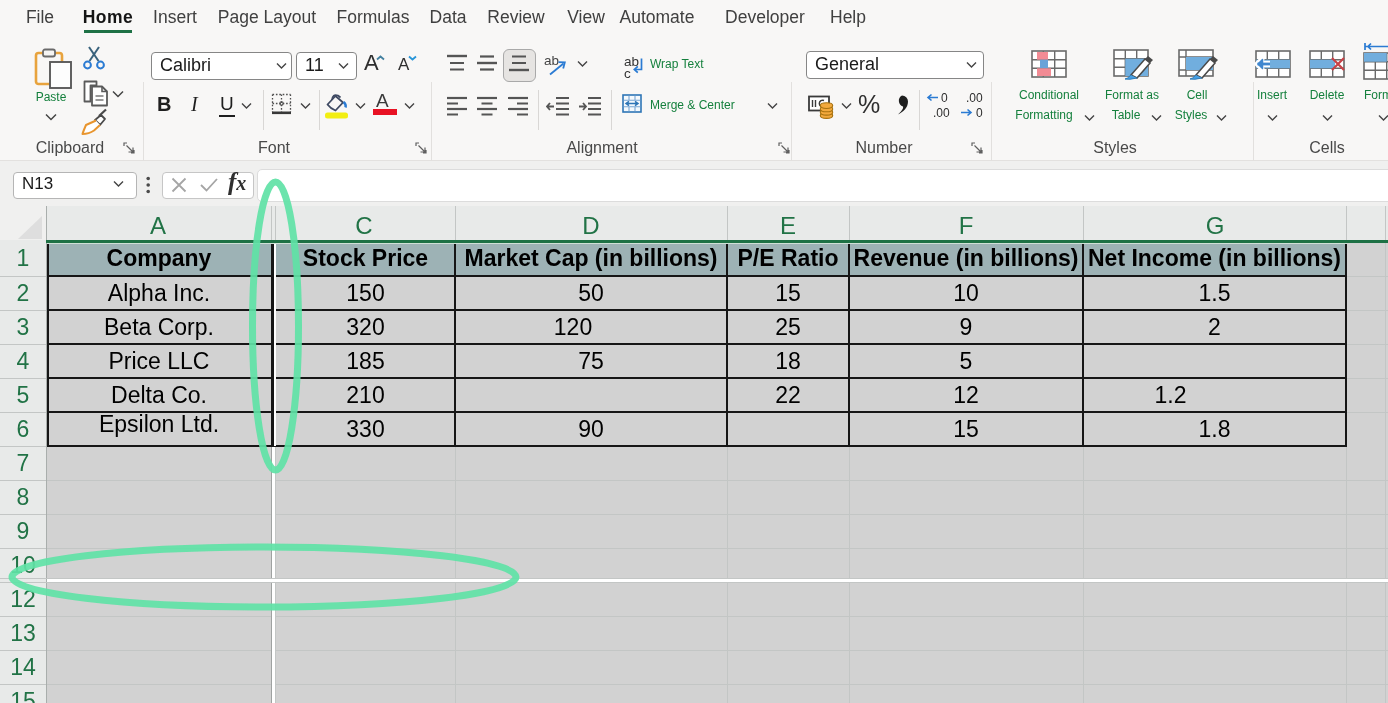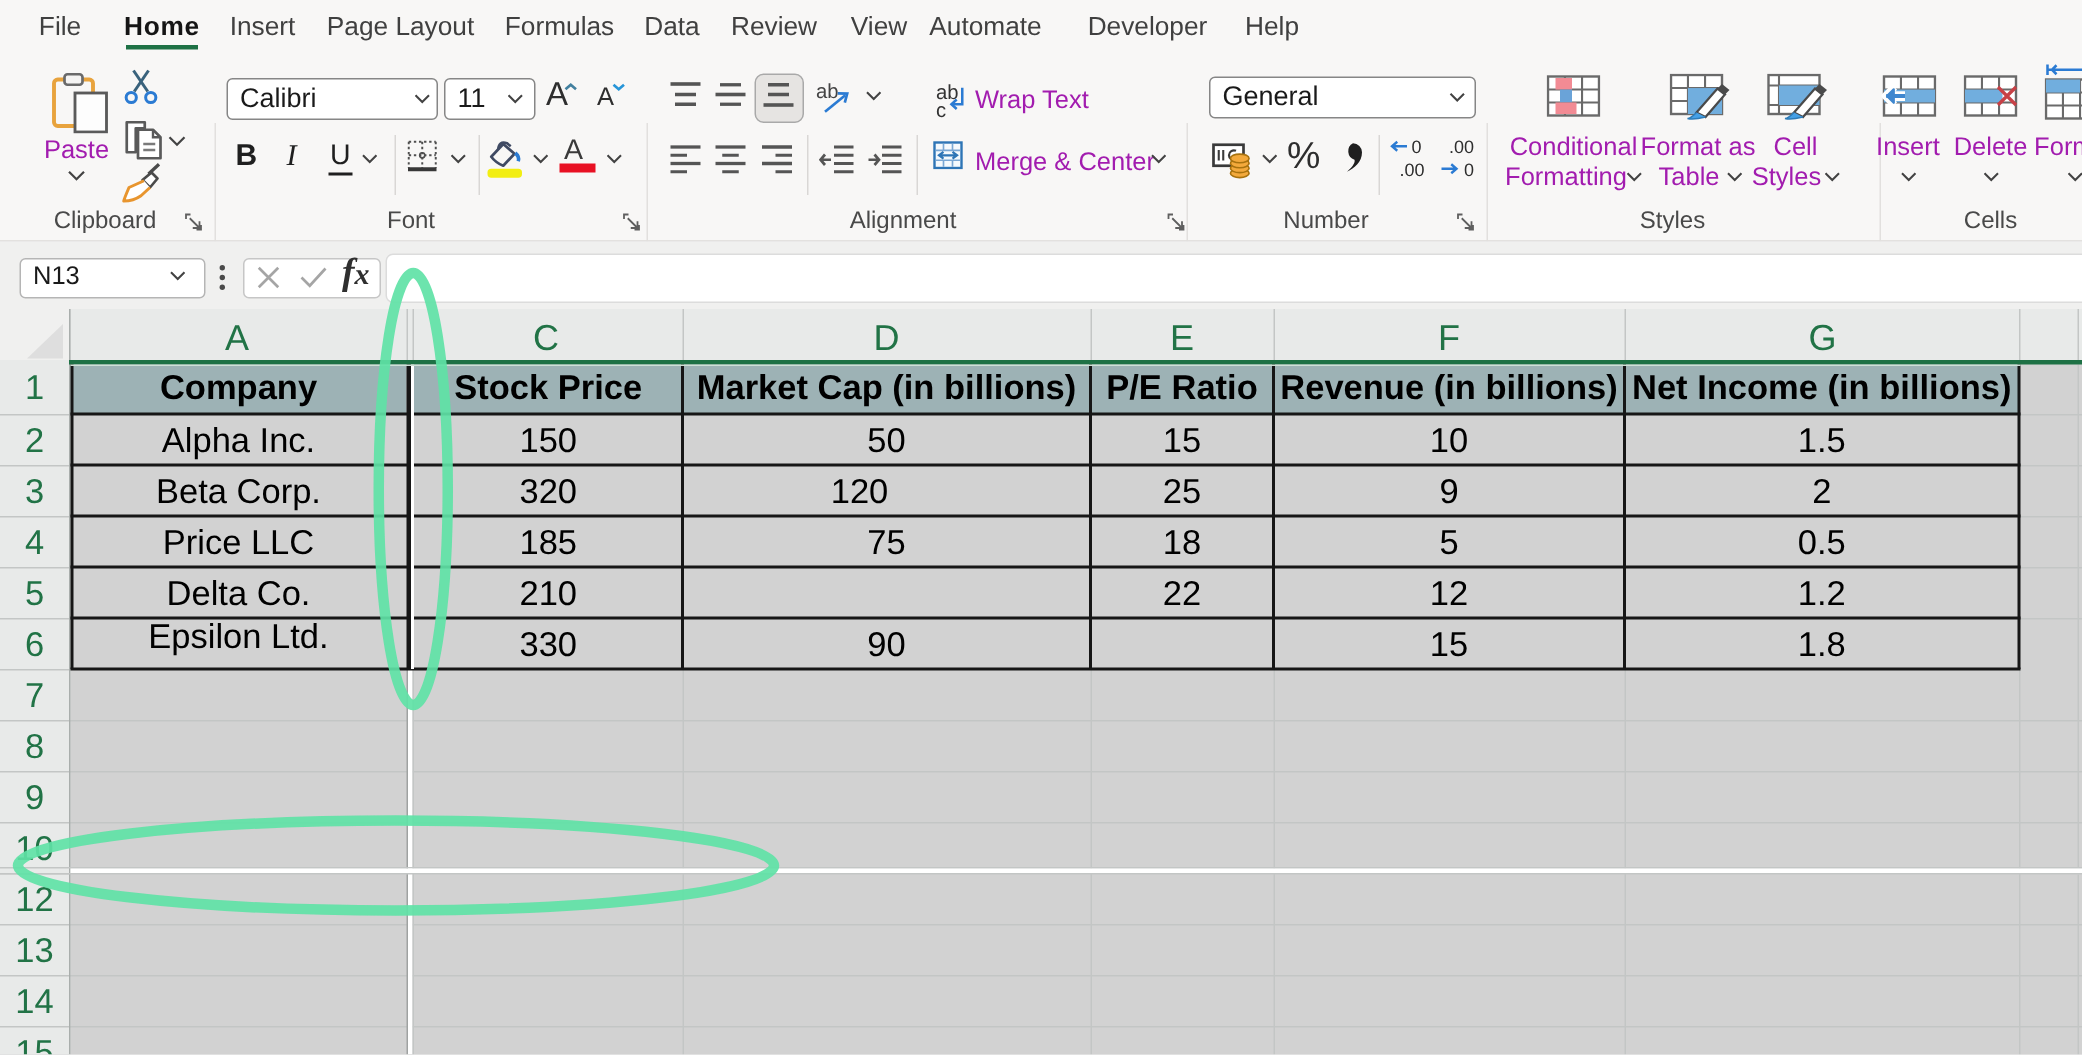--- a/index.html
+++ b/index.html
@@ -8,21 +8,21 @@
 .abs{position:absolute;}
 
 #menubar{position:absolute;left:0;top:0;width:1388px;height:38px;background:#f8f7f6;}
 .mtab{position:absolute;top:0;height:38px;line-height:35px;font-size:17.5px;color:#404040;transform:translateX(-50%);white-space:nowrap;}
 .mtab.active{color:#151515;font-weight:bold;}
 #homeline{position:absolute;left:84px;top:30px;width:48px;height:3px;background:#1e7145;}
 #ribbon{position:absolute;left:0;top:38px;width:1388px;height:123px;background:#f8f7f6;border-bottom:1px solid #e3e1df;box-sizing:border-box;}
 .gsep{position:absolute;top:44px;width:1px;height:112px;background:#e2e0de;}
 .glabel{position:absolute;top:101px;font-size:16px;color:#494949;transform:translateX(-50%);white-space:nowrap;}
 .launch{position:absolute;width:12px;height:12px;}
-.rtext{position:absolute;font-size:17px;color:#a21caf;white-space:nowrap;text-align:center;}
+.rtext{position:absolute;font-size:12px;color:#15803d;white-space:nowrap;text-align:center;}
 .combo{position:absolute;background:#fff;border:1px solid #868686;border-radius:4px;font-size:18px;color:#1a1a1a;}
 .combo .ct{position:absolute;left:8px;top:2px;}
 #fbar{position:absolute;left:0;top:161px;width:1388px;height:45px;background:#f0f0ef;}
 #fbar .wbox{position:absolute;background:#fff;border:1px solid #b5b5b5;border-radius:4px;}
 
 #grid{position:absolute;left:0;top:206px;width:1388px;height:497px;background:#d2d2d2;}
 #corner{position:absolute;left:0;top:0;width:46px;height:34px;background:#f0f0ef;}
 #colhead{position:absolute;left:47px;top:0;width:1341px;height:34px;background:#e8eae9;}
 .chl{position:absolute;top:0;height:34px;line-height:39px;font-size:24px;color:#217346;transform:translateX(-50%);}
 #greenline{position:absolute;left:0;top:34px;width:1388px;height:2.5px;background:#1e7145;z-index:6;}
@@ -448,26 +448,25 @@
 <div class="tcell" style="left:276px;top:104px;width:179px;height:34px">320</div>
 <div class="tcell" style="left:455px;top:104px;width:236px;height:34px">120</div>
 <div class="tcell" style="left:727px;top:104px;width:122px;height:34px">25</div>
 <div class="tcell" style="left:849px;top:104px;width:234px;height:34px">9</div>
 <div class="tcell" style="left:1083px;top:104px;width:263px;height:34px">2</div>
 <div class="tcell" style="left:47px;top:138px;width:224px;height:34px">Price LLC</div>
 <div class="tcell" style="left:276px;top:138px;width:179px;height:34px">185</div>
 <div class="tcell" style="left:455px;top:138px;width:272px;height:34px">75</div>
 <div class="tcell" style="left:727px;top:138px;width:122px;height:34px">18</div>
 <div class="tcell" style="left:849px;top:138px;width:234px;height:34px">5</div>
-<div class="tcell" style="left:1083px;top:138px;width:263px;height:34px">0.5</div>
 <div class="tcell" style="left:47px;top:172px;width:224px;height:34px">Delta Co.</div>
 <div class="tcell" style="left:276px;top:172px;width:179px;height:34px">210</div>
 <div class="tcell" style="left:727px;top:172px;width:122px;height:34px">22</div>
 <div class="tcell" style="left:849px;top:172px;width:234px;height:34px">12</div>
-<div class="tcell" style="left:1083px;top:172px;width:263px;height:34px">1.2</div>
+<div class="tcell" style="left:1039px;top:172px;width:263px;height:34px">1.2</div>
 <div class="tcell" style="left:47px;top:206px;width:224px;height:24px">Epsilon Ltd.</div>
 <div class="tcell" style="left:276px;top:206px;width:179px;height:34px">330</div>
 <div class="tcell" style="left:455px;top:206px;width:272px;height:34px">90</div>
 <div class="tcell" style="left:849px;top:206px;width:234px;height:34px">15</div>
 <div class="tcell" style="left:1083px;top:206px;width:263px;height:34px">1.8</div>
 <div class="abs" style="left:47px;top:36.5px;width:1300px;height:1px;background:#cfe0d6;z-index:6"></div>
 <div class="tb" style="left:47px;top:69px;width:1300px;height:2px"></div>
 <div class="tb" style="left:47px;top:103px;width:1300px;height:2px"></div>
 <div class="tb" style="left:47px;top:137px;width:1300px;height:2px"></div>
 <div class="tb" style="left:47px;top:171px;width:1300px;height:2px"></div>

